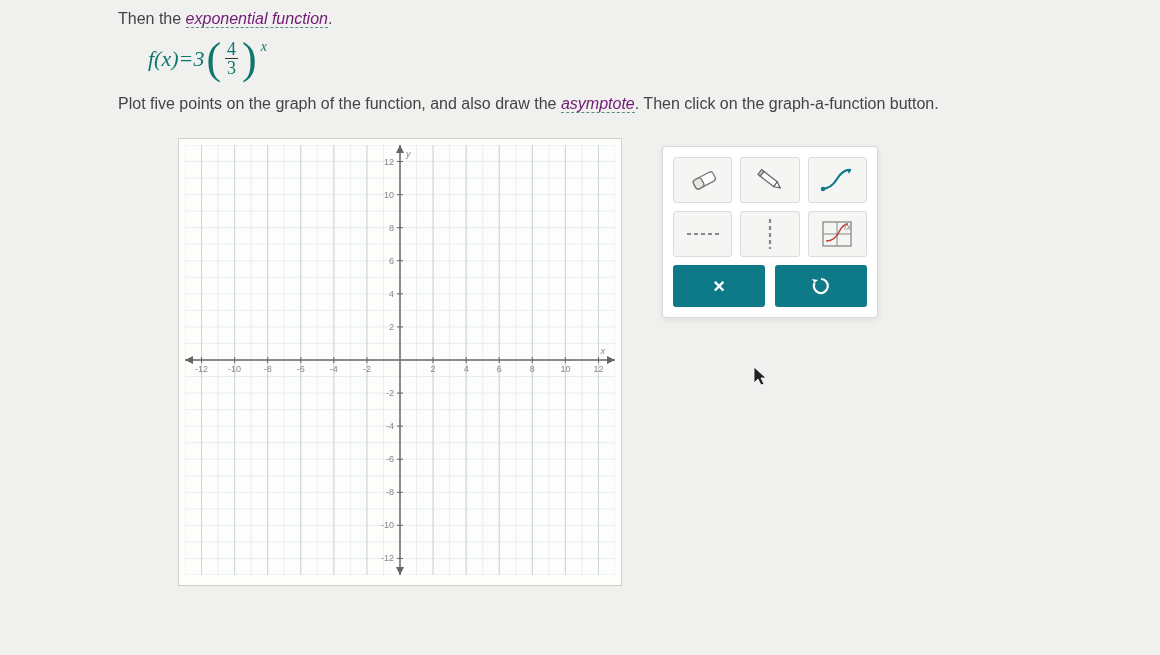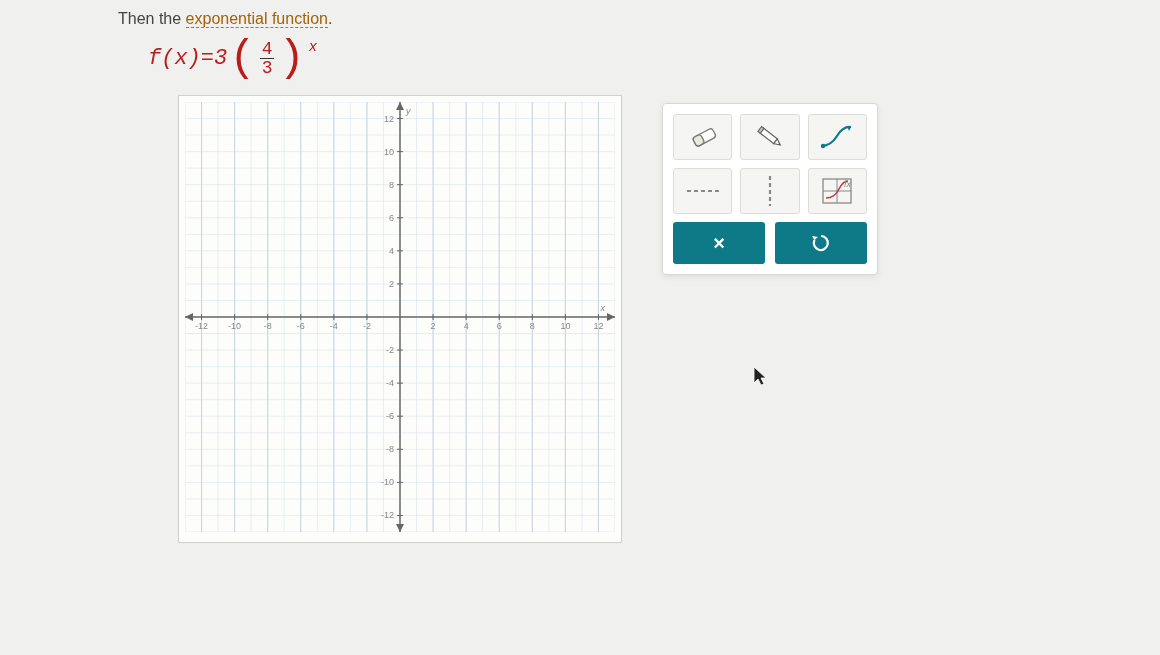--- a/index.html
+++ b/index.html
@@ -15,27 +15,28 @@
   .content {
     padding: 10px 0 0 118px;
   }
   .instr {
     font-size: 16px;
     color: #444;
     margin-bottom: 12px;
   }
   .dotted-link {
     border-bottom: 1px dashed #5a8a8a;
-    color: #a16207;
+    color: #701a75;
+    font-style: italic;
   }
   .formula {
-    font-family: Liberation Mono, monospace;
+    font-family: Liberation Serif, serif;
     font-size: 22px;
     font-style: italic;
-    color: #b91c1c;
+    color: #0f766e;
     margin: 10px 0 18px 30px;
     display: flex;
     align-items: center;
     gap: 2px;
   }
   .fn-lhs { display: inline-flex; align-items: center; }
   .paren-big { font-size: 44px; font-style: normal; line-height: 0.8; font-weight: 300; }
   .frac {
     display: inline-flex;
     flex-direction: column;
@@ -136,20 +137,23 @@
     <span class="fn-lhs">f(x)=3</span>
     <span class="paren-big">(</span>
     <span class="frac">
       <span class="num">4</span>
       <span class="den">3</span>
     </span>
     <span class="paren-big">)</span>
     <span class="exp">x</span>
   </div>
 
+  <p class="instr2">
+    <span>Plot five points on the graph of the function, and also draw the </span><span class="dotted-link">asymptote</span><span>. Then click on the graph-a-function button.</span>
+  </p>
 
   <div class="workspace">
     <div class="graph-panel">
       <svg id="graph-svg" width="430" height="430">
           <line x1="0" y1="0" x2="0" y2="430" stroke="#d9e4ea" stroke-width="0.6"></line>
           <line x1="16.53846153846154" y1="0" x2="16.53846153846154" y2="430" stroke="#d9e4ea" stroke-width="0.6"></line>
           <line x1="33.07692307692308" y1="0" x2="33.07692307692308" y2="430" stroke="#d9e4ea" stroke-width="0.6"></line>
           <line x1="49.61538461538462" y1="0" x2="49.61538461538462" y2="430" stroke="#d9e4ea" stroke-width="0.6"></line>
           <line x1="66.15384615384616" y1="0" x2="66.15384615384616" y2="430" stroke="#d9e4ea" stroke-width="0.6"></line>
           <line x1="82.6923076923077" y1="0" x2="82.6923076923077" y2="430" stroke="#d9e4ea" stroke-width="0.6"></line>

